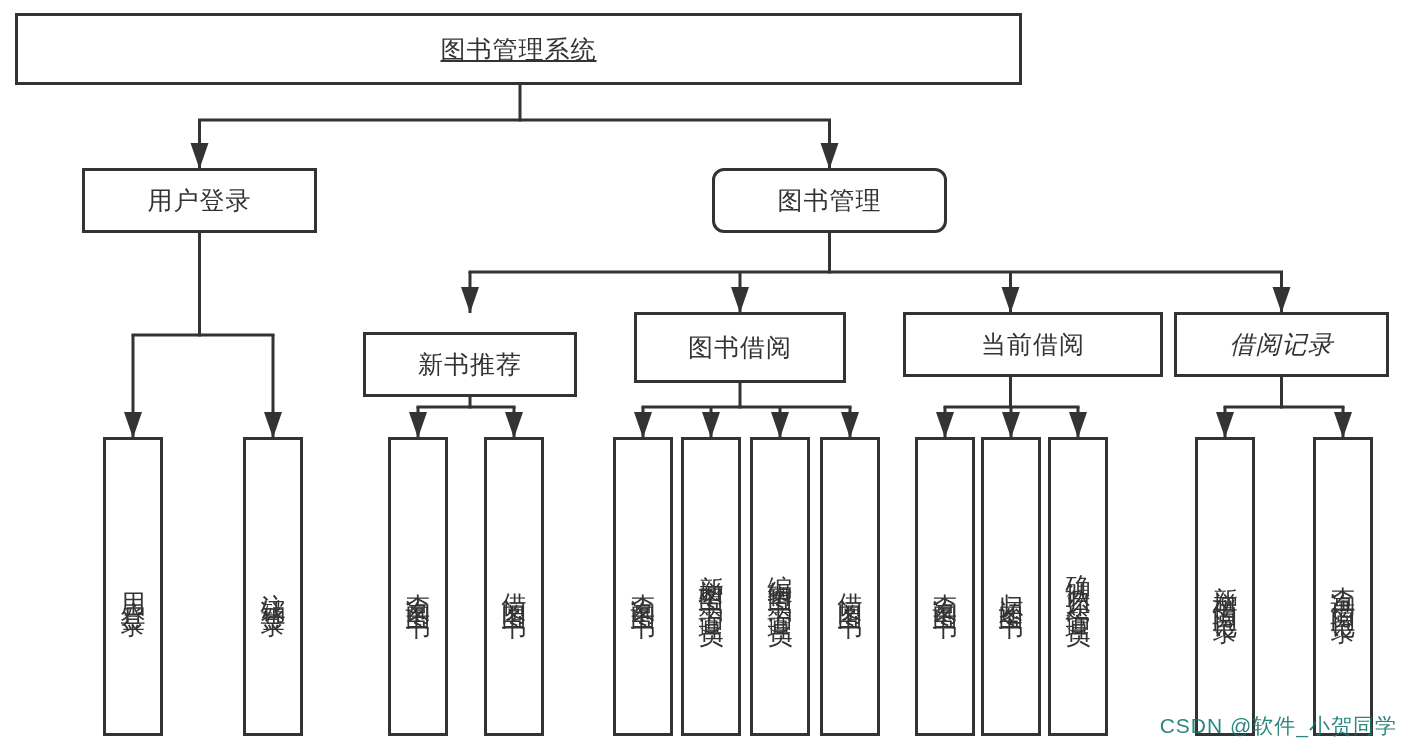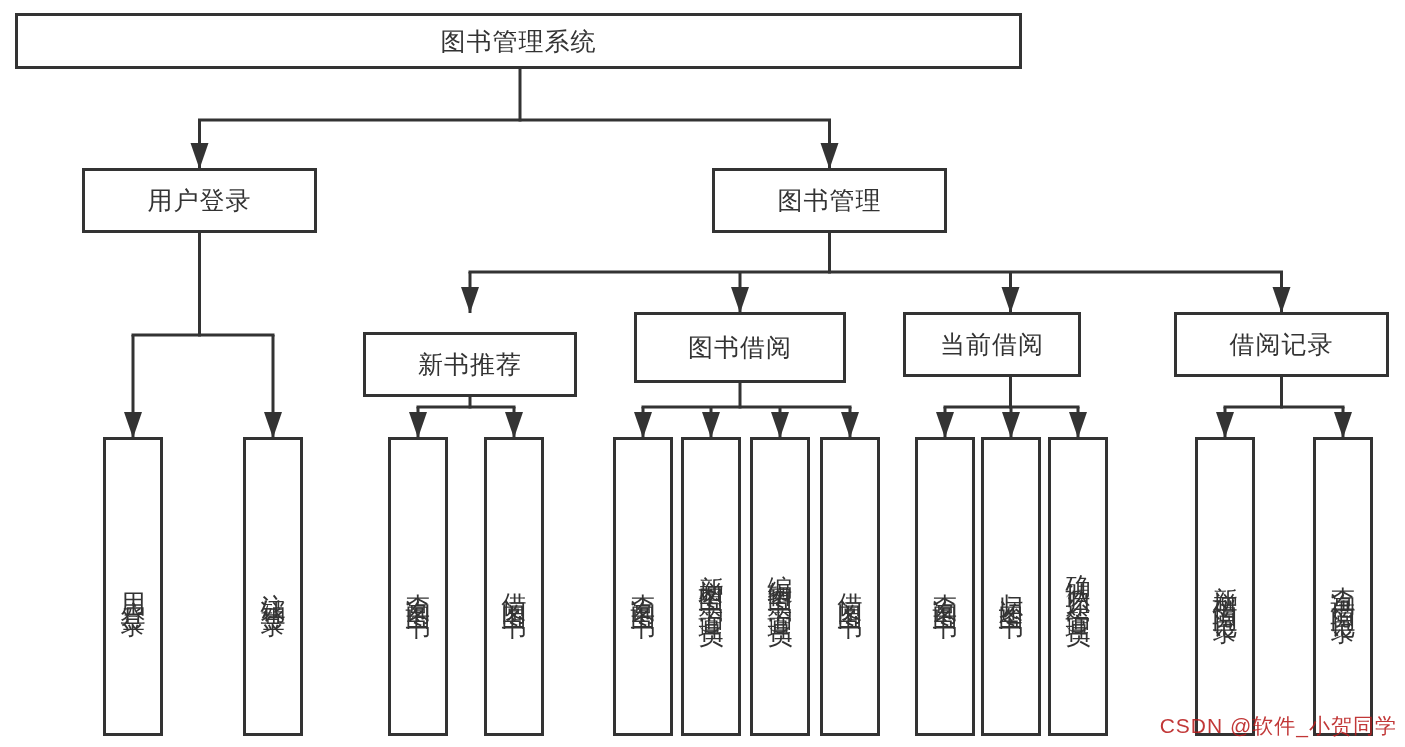--- a/index.html
+++ b/index.html
@@ -51,21 +51,21 @@
     letter-spacing: 7px;
     line-height: 1;
     white-space: nowrap;
   }
   .watermark {
     position: absolute;
     top: 712px;
     right: 8px;
     z-index: 5;
     font-size: 21px;
-    color: #b91c1c;
+    color: #0f766e;
     opacity: 0.88;
     letter-spacing: 1px;
     white-space: nowrap;
   }
 </style>
 </head>
 <body>
 
 <div class="canvas">
 
@@ -124,41 +124,41 @@
     </g>
 
     <g>
       <line x1="1281.5" y1="377" x2="1281.5" y2="408.5"></line>
       <line x1="1223.5" y1="407" x2="1344.5" y2="407"></line>
       <line x1="1225" y1="407" x2="1225" y2="438" marker-end="url(#arw)"></line>
       <line x1="1343" y1="407" x2="1343" y2="438" marker-end="url(#arw)"></line>
     </g>
   </svg>
 
-  <div class="node hbox" style="left:15px; top:13px; width:1007px; height:56px;">
+  <div class="node hbox" style="left:15px; top:13px; width:1007px; height:72px;text-decoration:underline;">
     <span>图书管理系统</span>
   </div>
 
   <div class="node hbox" style="left:82px; top:168px; width:235px; height:65px;">
     <span>用户登录</span>
   </div>
-  <div class="node hbox" style="left:712px; top:168px; width:235px; height:65px;">
+  <div class="node hbox" style="left:712px; top:168px; width:235px; height:65px;border-radius:12px;">
     <span>图书管理</span>
   </div>
 
   <div class="node hbox" style="left:363px; top:312px; width:214px; height:65px;margin-top:20px;">
     <span>新书推荐</span>
   </div>
   <div class="node hbox" style="left:634px; top:312px; width:212px; height:71px;">
     <span>图书借阅</span>
   </div>
-  <div class="node hbox" style="left:903px; top:312px; width:178px; height:65px;">
+  <div class="node hbox" style="left:903px; top:312px; width:260px; height:65px;">
     <span>当前借阅</span>
   </div>
-  <div class="node hbox" style="left:1174px; top:312px; width:215px; height:65px;">
+  <div class="node hbox" style="left:1174px; top:312px; width:215px; height:65px;font-style:italic;">
     <span>借阅记录</span>
   </div>
 
   <div class="node vbox" style="left:103px; top:437px; width:60px; height:299px;">
     <span>用户登录</span>
   </div>
   <div class="node vbox" style="left:243px; top:437px; width:60px; height:299px;">
     <span>注销登录</span>
   </div>
 

